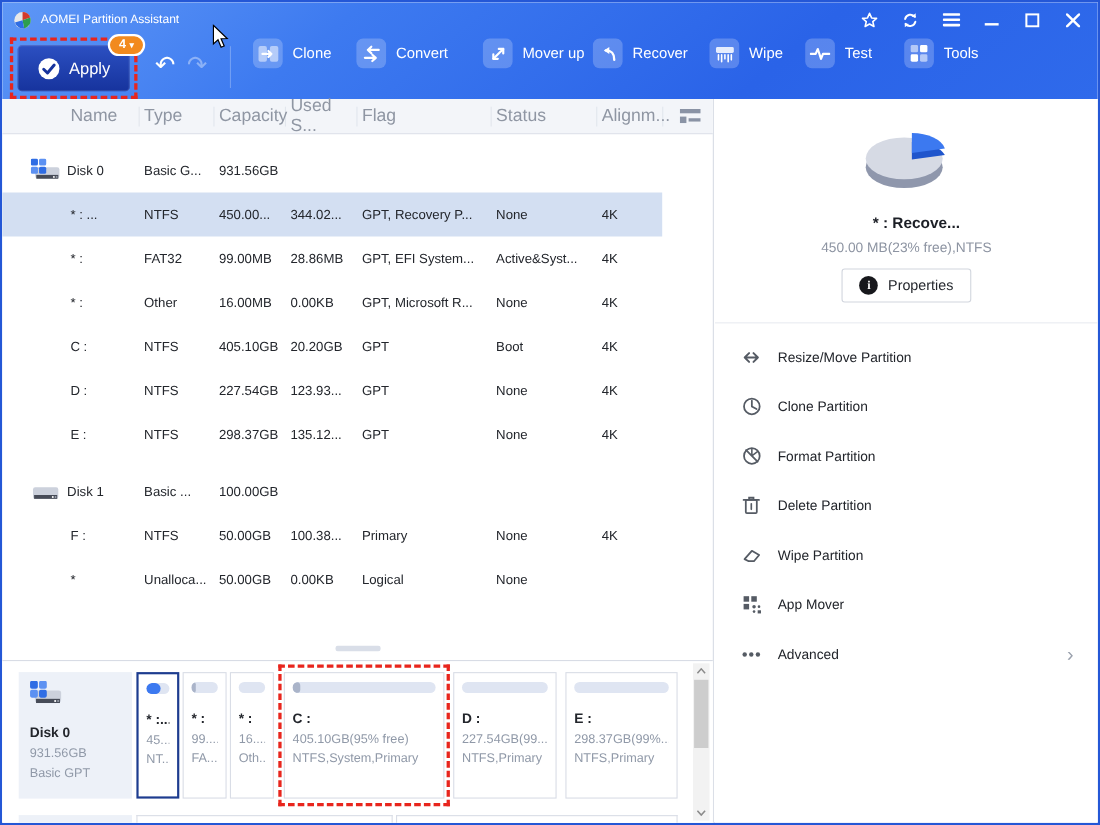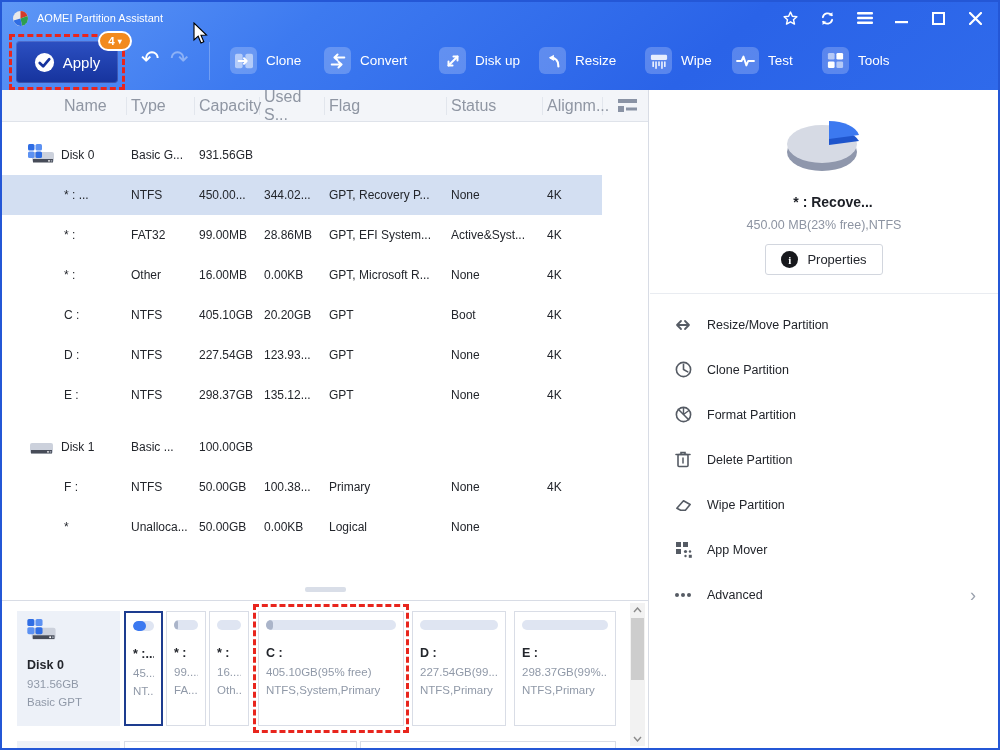--- a/index.html
+++ b/index.html
@@ -21,21 +21,21 @@
                background:linear-gradient(#2c50c2,#16339d); display:flex; align-items:center; justify-content:center; gap:8px;
                box-shadow:0 0 0 1px rgba(255,255,255,.15) inset; }
   .apply-label { color:#fff; font-size:15px; }
   .apply-badge { position:absolute; right:-14px; top:-10px; height:20px; min-width:34px; padding:0 7px;
                  background:#f28a1e; border:2px solid #fff; border-radius:11px; color:#fff; font-size:11.5px;
                  font-weight:bold; display:flex; align-items:center; justify-content:center; gap:3px; z-index:6; }
   .undo-redo { position:absolute; top:46px; font-size:22px; line-height:1; }
   .undo { left:139px; color:#ffffff; }
   .redo { left:168px; color:rgba(255,255,255,.38); }
   .tool-sep { position:absolute; left:207px; top:40px; width:1px; height:38px; background:rgba(255,255,255,.25); }
-  .toolbtn { position:absolute; top:45px; display:flex; align-items:center; gap:9px; color:#fff; font-size:13.5px;justify-content:space-between; }
+  .toolbtn { position:absolute; top:33px; display:flex; align-items:center; gap:9px; color:#fff; font-size:13.5px;justify-content:space-between; }
   .toolglyph { width:27px; height:27px; border-radius:6px; background:rgba(255,255,255,.22);
                display:flex; align-items:center; justify-content:center; }
   .cursor { position:absolute; left:191px; top:20px; z-index:40; }
 
   
   .left-col { position:absolute; top:88px; left:0; width:647px; bottom:0; background:#fff; border-right:1px solid #d8dce5; }
   .grid-head { display:grid; grid-template-columns:125px 68px 65px 65px 122px 96px 60px 1fr; height:32px;
                background:#f3f5f9; border-bottom:1px solid #dfe3ea; align-items:center; color:#8f96a3; font-size:16px; }
   .grid-head > div { height:18px; display:flex; align-items:center; border-right:1px solid #e2e6ed; padding-left:4px; }
   .grid-head > div:first-child { padding-left:62px; }
@@ -177,30 +177,30 @@
       <span>Convert</span>
     </div>
     <div class="toolbtn" style="left:437px;">
       <span class="toolglyph">
         <svg width="18" height="18" viewBox="0 0 20 20">
             <path d="M5 15 L15 5" stroke="#fff" stroke-width="2.2" stroke-linecap="round"></path>
             <path d="M10.5 5 L15 5 L15 9.5" fill="none" stroke="#fff" stroke-width="2.2" stroke-linecap="round" stroke-linejoin="round"></path>
             <path d="M9.5 15 L5 15 L5 10.5" fill="none" stroke="#fff" stroke-width="2.2" stroke-linecap="round" stroke-linejoin="round"></path>
           </svg>
       </span>
-      <span>Disk up</span>
+      <span>Mover up</span>
     </div>
     <div class="toolbtn" style="left:537px;">
       <span class="toolglyph">
         <svg width="18" height="18" viewBox="0 0 20 20">
             <path d="M16 16 C16 9 13 6.5 7.5 6.5" fill="none" stroke="#fff" stroke-width="2.4" stroke-linecap="round"></path>
             <path d="M11 3 L5.5 6.5 L11 10 Z" fill="#fff"></path>
           </svg>
       </span>
-      <span>Resize</span>
+      <span>Recover</span>
     </div>
     <div class="toolbtn" style="left:643px;">
       <span class="toolglyph">
         <svg width="20" height="18" viewBox="0 0 22 20">
             <rect x="2" y="3" width="18" height="6" rx="1.5" fill="rgba(255,255,255,.85)"></rect>
             <g stroke="#fff" stroke-width="1.6" stroke-linecap="round">
               <line x1="4.5" y1="11" x2="4.5" y2="16"></line>
               <line x1="7.7" y1="11" x2="7.7" y2="18"></line>
               <line x1="11" y1="11" x2="11" y2="15"></line>
               <line x1="14.3" y1="11" x2="14.3" y2="18"></line>

